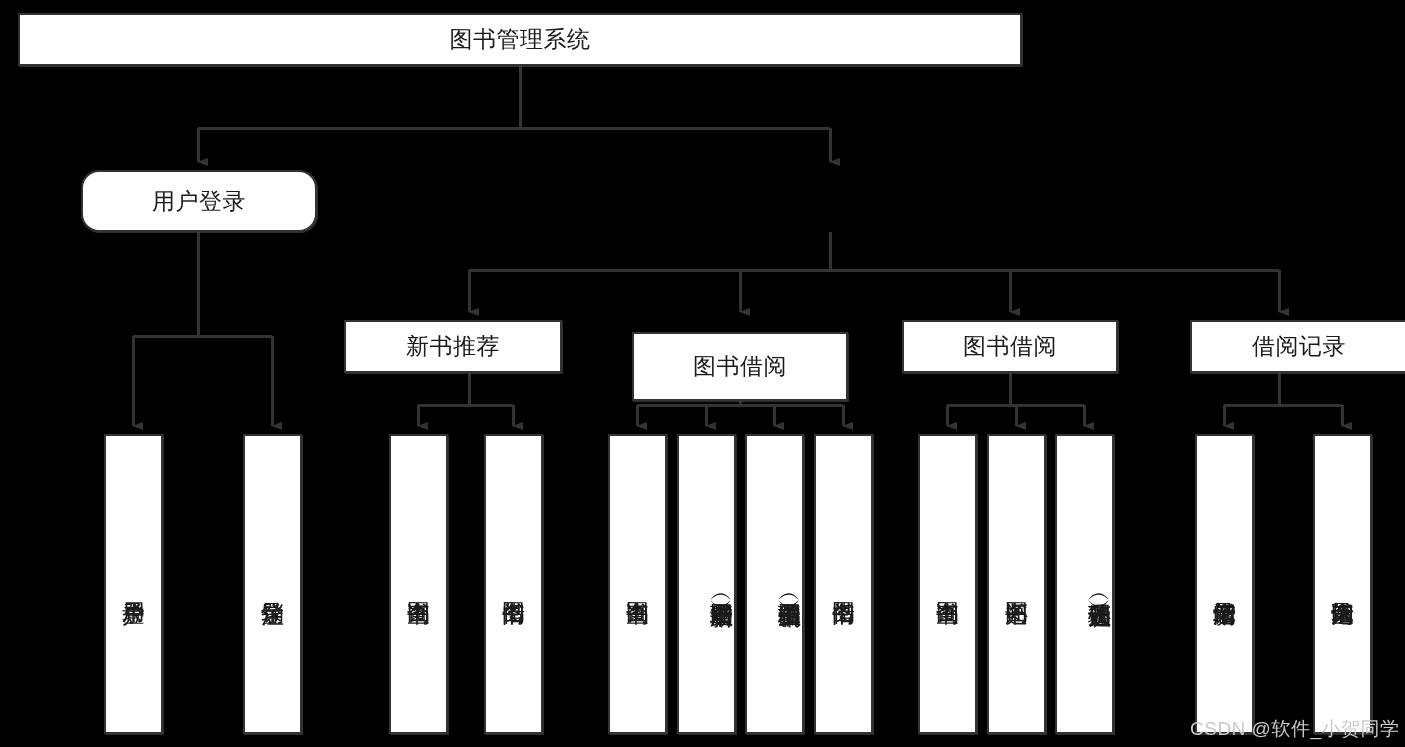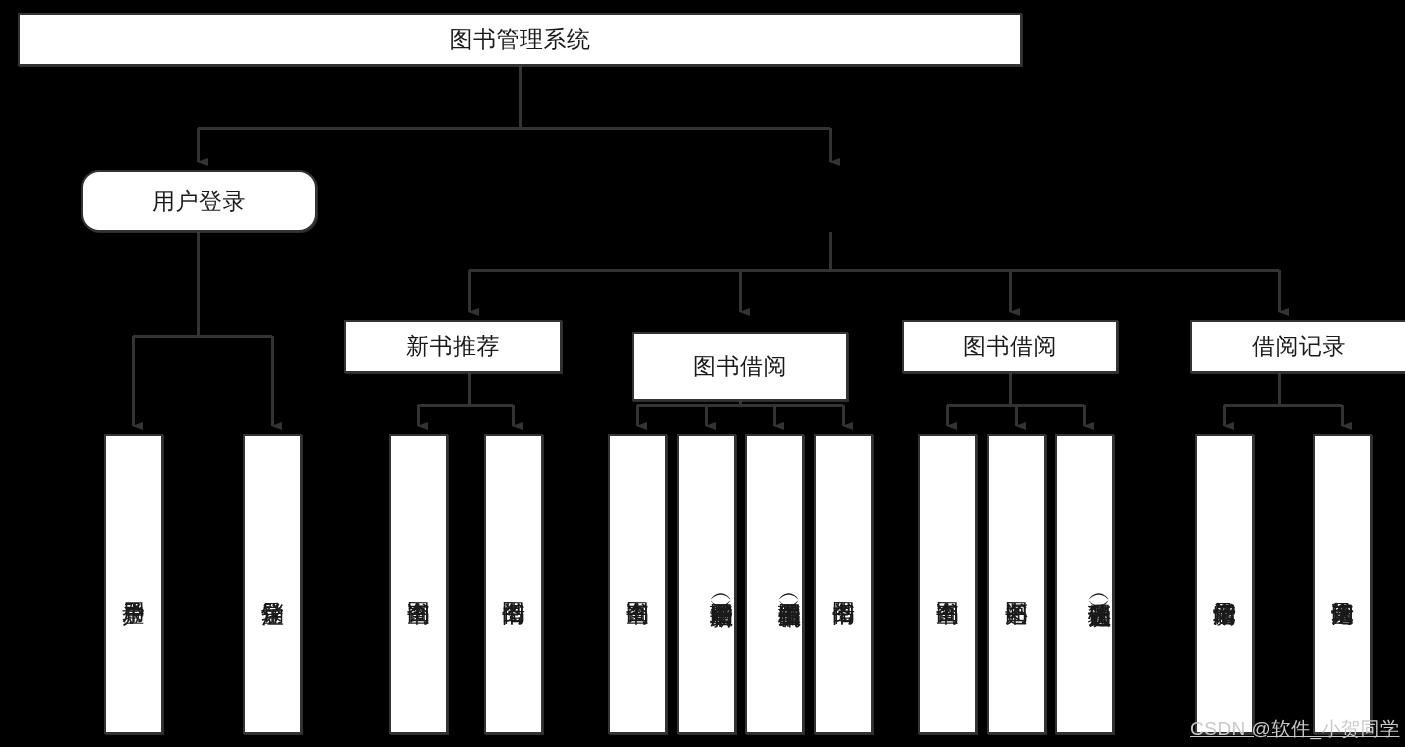--- a/index.html
+++ b/index.html
@@ -180,15 +180,15 @@
   <div class="node-box" style="left:1055px; top:434px; width:59px; height:300px;">
     <div class="node-label-v top-align">确认归还（管理员）</div>
   </div>
   <div class="node-box" style="left:1195px; top:434px; width:59px; height:300px;">
     <div class="node-label-v">新增借阅记录</div>
   </div>
   <div class="node-box" style="left:1313px; top:434px; width:59px; height:300px;">
     <div class="node-label-v">查询借阅记录</div>
   </div>
 
-  <div class="watermark" style="left:1190px; top:716px;text-decoration:underline;">CSDN @软件_小贺同学</div>
+  <div class="watermark" style="left:1190px; top:716px;">CSDN @软件_小贺同学</div>
 
 </div>
 
 </body></html>

